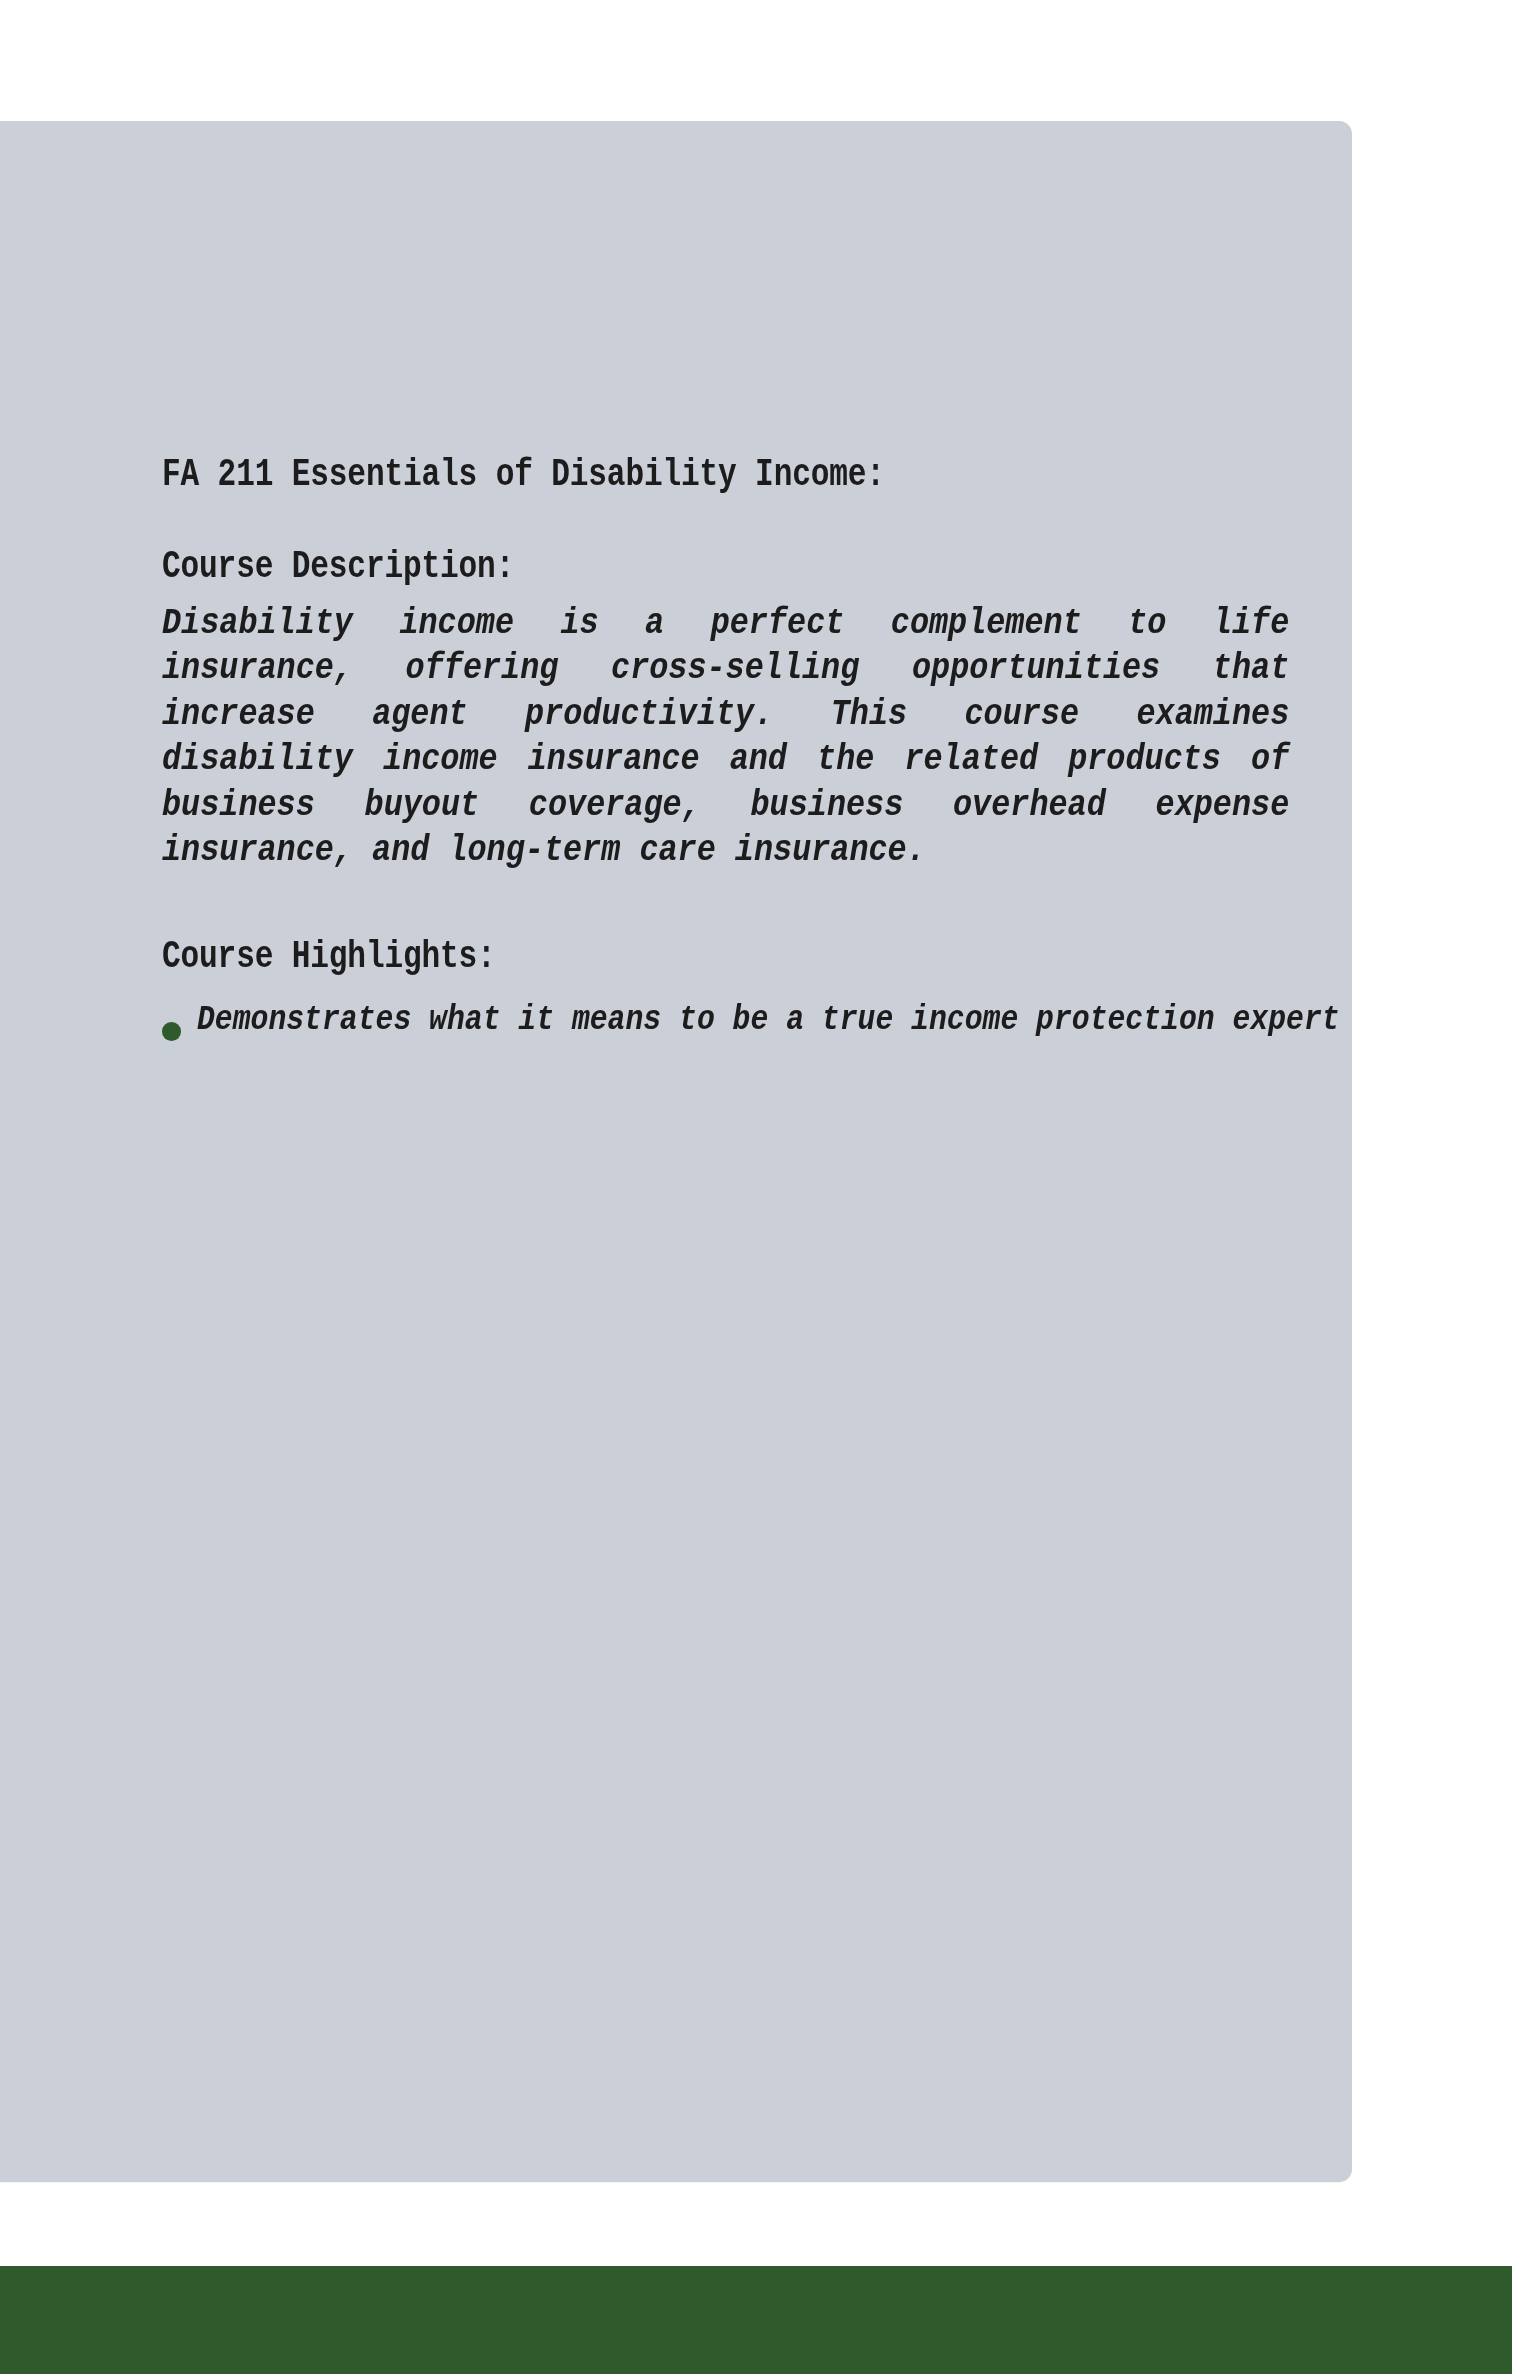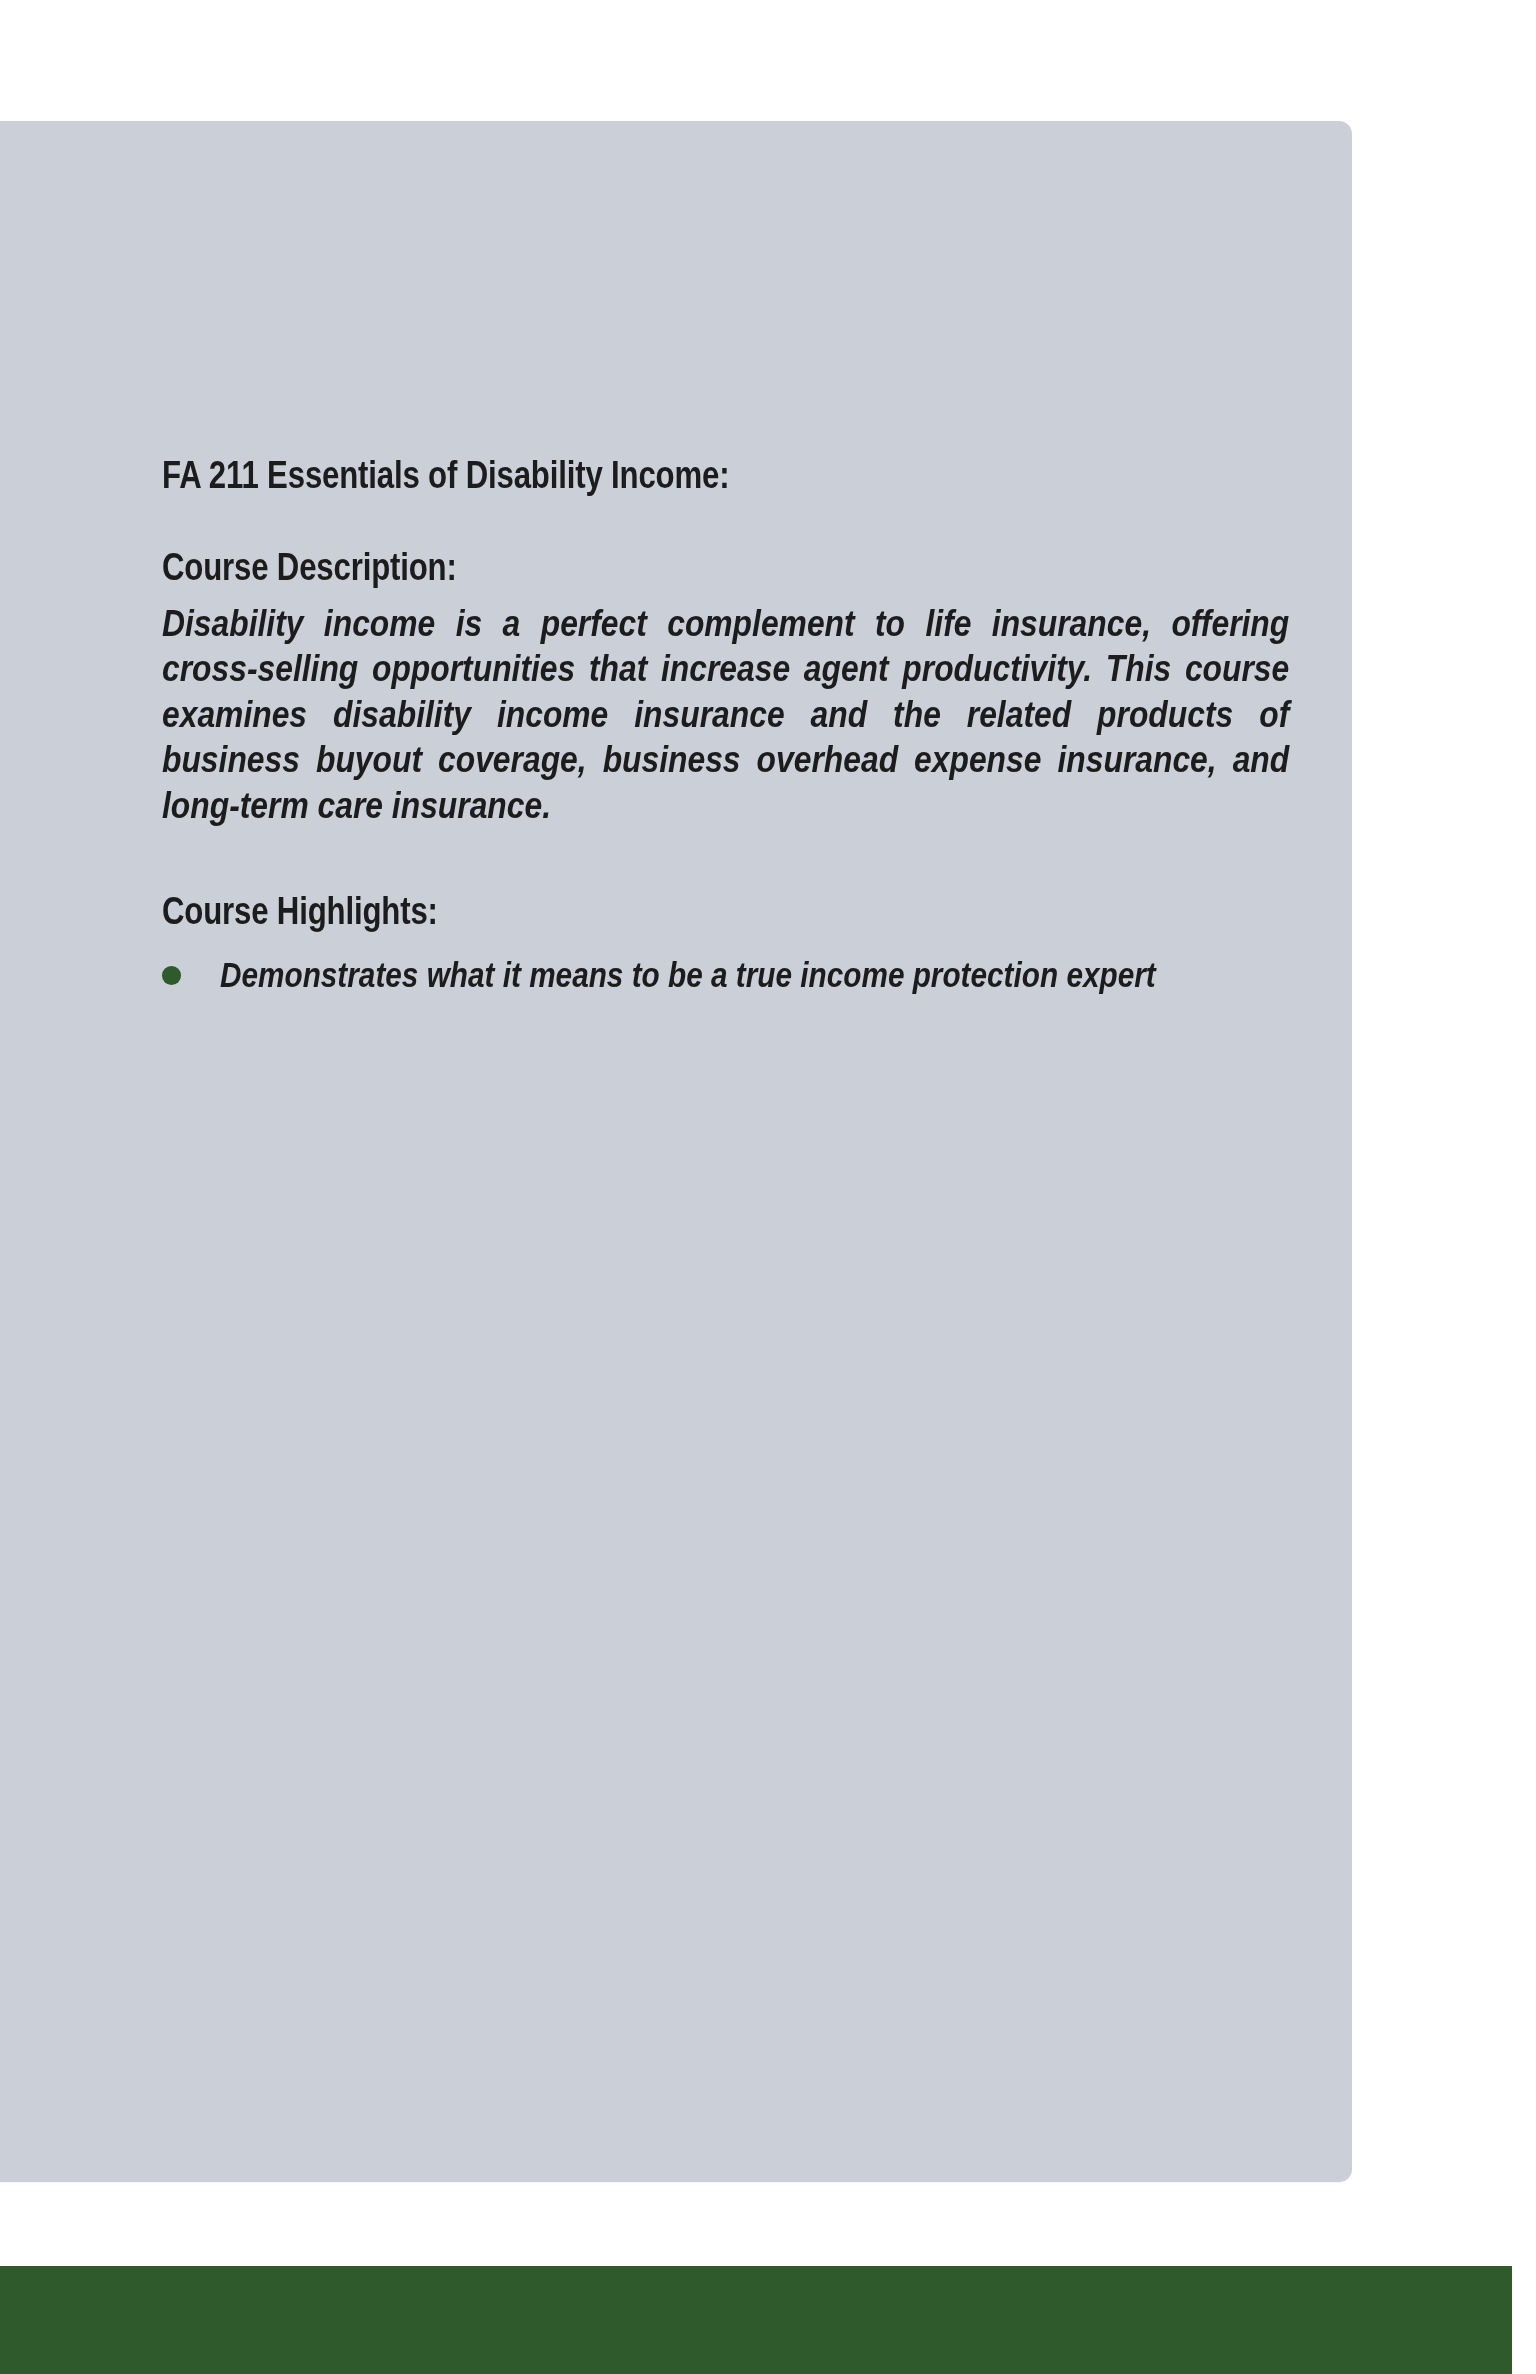--- a/index.html
+++ b/index.html
@@ -7,21 +7,21 @@
     padding: 0;
     background: #ffffff;
   }
 
   #page {
     position: relative;
     width: 1512px;
     height: 2375px;
     background: #ffffff;
     overflow: hidden;
-    font-family: Liberation Sans, sans-serif;
+    font-family: Liberation Mono, monospace;
   }
 
   
   #panel {
     position: absolute;
     left: -13px;
     top: 121px;
     width: 1365px;
     height: 2061px;
     background: #cbcfd8;
@@ -84,23 +84,22 @@
   }
 
   .highlight-list {
     list-style: none;
     margin: 0;
     padding: 0;
   }
 
   .highlight-item {
     display: flex;
-    align-items: center;
+    align-items: flex-end;
     margin-bottom: 32px;
-    gap: 23px;
   }
 
   .bullet-dot {
     flex: 0 0 auto;
     width: 18.6px;
     height: 18.6px;
     border-radius: 50%;
     background: #2f5b2c;
     margin-right: 16px;
     position: relative;

